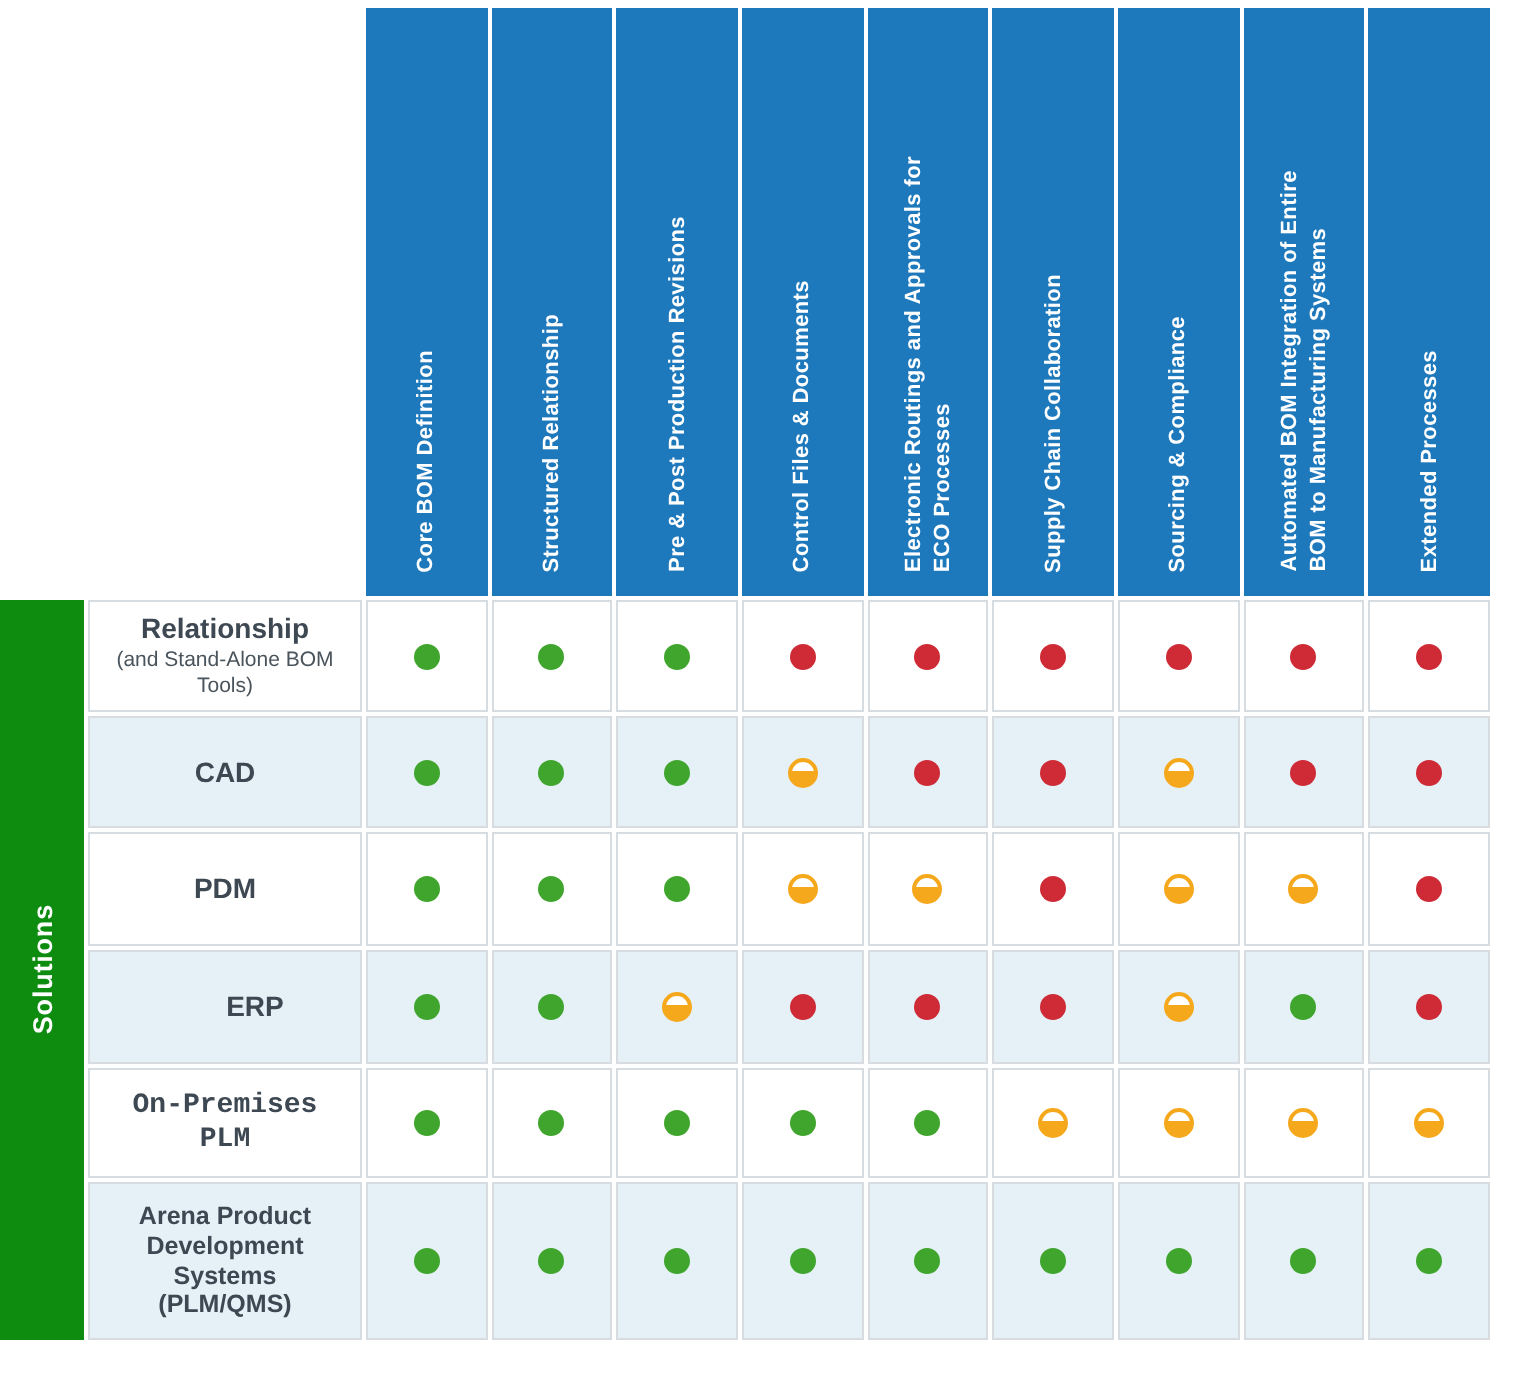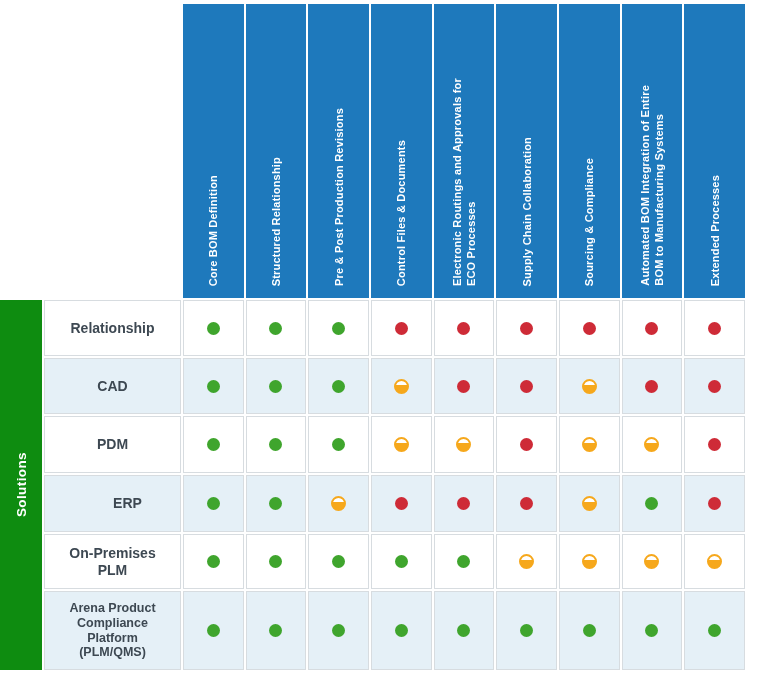--- a/index.html
+++ b/index.html
@@ -64,20 +64,21 @@
       </div>
       <div class="colhead" style="grid-area: 1 / 10;">
         <div class="colhead-text">Automated BOM Integration of Entire
 BOM to Manufacturing Systems</div>
       </div>
       <div class="colhead" style="grid-area: 1 / 11;">
         <div class="colhead-text">Extended Processes</div>
       </div>
       <div class="cell label-cell" style="grid-area: 2 / 2;">
         <div class="row-label">Relationship</div>
+        <div class="row-sublabel">(and Stand-Alone BOM Tools)</div>
       </div>
       <div class="cell dot-cell" style="grid-area: 2 / 3;">
         <div class="dot dot-green"></div>
       </div>
       <div class="cell dot-cell" style="grid-area: 2 / 4;">
         <div class="dot dot-green"></div>
       </div>
       <div class="cell dot-cell" style="grid-area: 2 / 5;">
         <div class="dot dot-green"></div>
       </div>
@@ -182,21 +183,21 @@
       </div>
       <div class="cell dot-cell alt" style="grid-area: 5 / 9;">
         <div class="dot dot-half"></div>
       </div>
       <div class="cell dot-cell alt" style="grid-area: 5 / 10;">
         <div class="dot dot-green"></div>
       </div>
       <div class="cell dot-cell alt" style="grid-area: 5 / 11;">
         <div class="dot dot-red"></div>
       </div>
-      <div class="cell label-cell" style="grid-area: 6 / 2;">
+      <div class="cell label-cell" style="grid-area: 6 / 2; font-family: Liberation Mono, monospace;">
         <div class="row-label">On-Premises PLM</div>
       </div>
       <div class="cell dot-cell" style="grid-area: 6 / 3;">
         <div class="dot dot-green"></div>
       </div>
       <div class="cell dot-cell" style="grid-area: 6 / 4;">
         <div class="dot dot-green"></div>
       </div>
       <div class="cell dot-cell" style="grid-area: 6 / 5;">
         <div class="dot dot-green"></div>
@@ -213,21 +214,21 @@
       <div class="cell dot-cell" style="grid-area: 6 / 9;">
         <div class="dot dot-half"></div>
       </div>
       <div class="cell dot-cell" style="grid-area: 6 / 10;">
         <div class="dot dot-half"></div>
       </div>
       <div class="cell dot-cell" style="grid-area: 6 / 11;">
         <div class="dot dot-half"></div>
       </div>
       <div class="cell label-cell alt" style="grid-area: 7 / 2;">
-        <div class="row-label small">Arena Product Compliance Platform (PLM/QMS)</div>
+        <div class="row-label small">Arena Product Development Systems (PLM/QMS)</div>
       </div>
       <div class="cell dot-cell alt" style="grid-area: 7 / 3;">
         <div class="dot dot-green"></div>
       </div>
       <div class="cell dot-cell alt" style="grid-area: 7 / 4;">
         <div class="dot dot-green"></div>
       </div>
       <div class="cell dot-cell alt" style="grid-area: 7 / 5;">
         <div class="dot dot-green"></div>
       </div>

